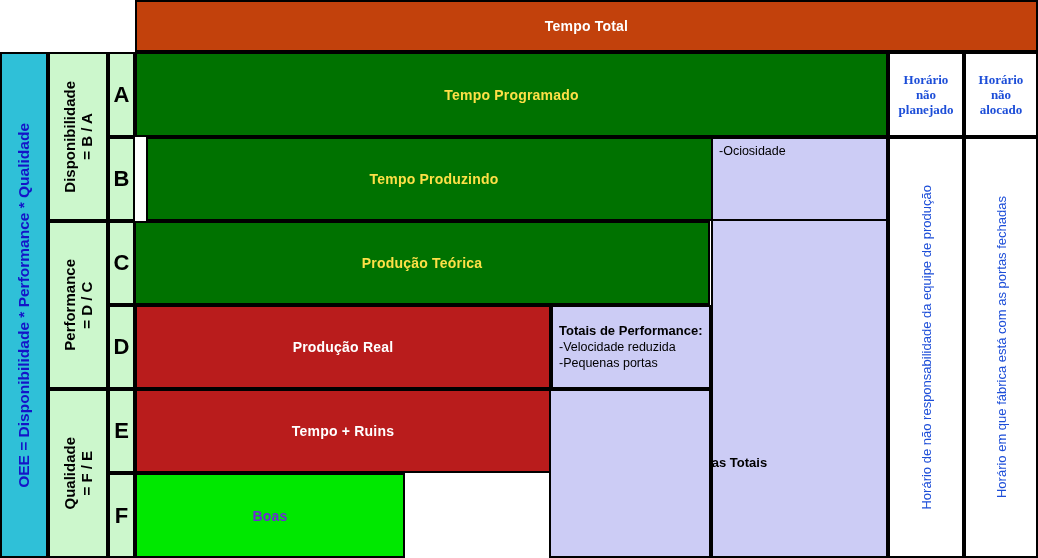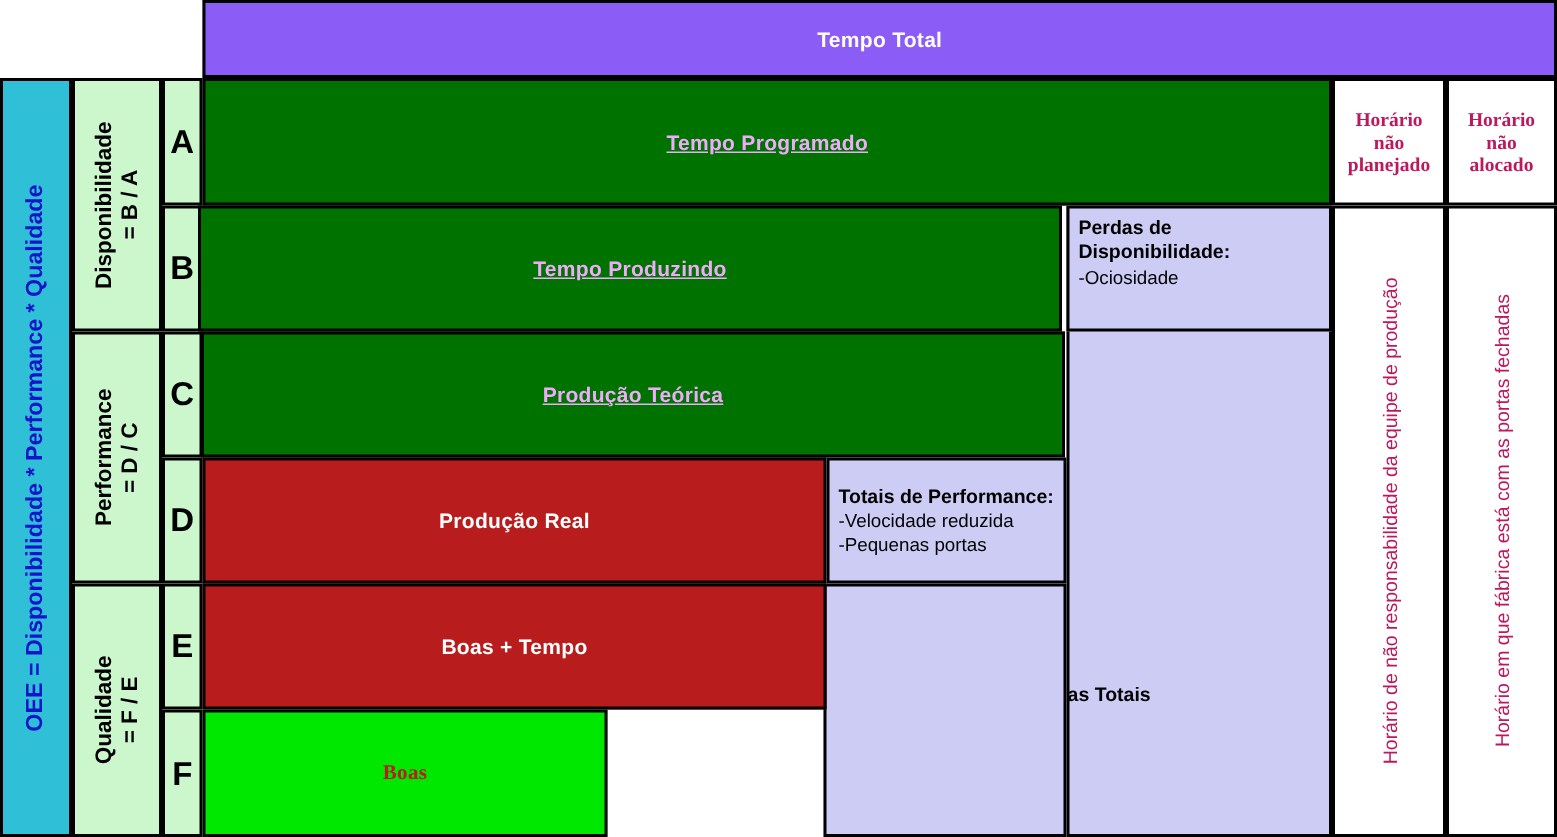--- a/index.html
+++ b/index.html
@@ -3,28 +3,28 @@
 <meta charset="utf-8">
 <style>
   html,body{margin:0;padding:0;background:#fff;}
   body{font-family:"Liberation Sans",sans-serif;}
   #root{position:relative;width:1038px;height:558px;overflow:hidden;background:#ffffff;}
 
   .box{position:absolute;box-sizing:border-box;border:2px solid #000;}
   .ctr{display:flex;align-items:center;justify-content:center;text-align:center;}
 
   
-  .c-darkest{background:#8b5cf6;color:#ffffff;}
-  .c-dark{background:#007200;color:#f0abfc;text-decoration:underline;}
+  .c-darkest{background:#c2410c;color:#ffffff;}
+  .c-dark{background:#007200;color:#fde047;}
   .c-mid{background:#b91c1c;color:#ffffff;}
-  .c-brightest{background:#00e800;color:#b91c1c;font-family:Liberation Serif, serif;}
+  .c-brightest{background:#00e800;color:#6d28d9;}
   .c-lav{background:#ccccf5;color:#000000;}
   .c-lgreen{background:#ccf7cc;color:#000000;}
   .c-cyan{background:#2fc0d8;color:#1414c8;}
-  .c-white{background:#ffffff;color:#be185d;justify-content:center;}
+  .c-white{background:#ffffff;color:#1d4ed8;justify-content:center;}
 
   .lbl{font-weight:bold;font-size:14px;letter-spacing:.2px;}
   .lbl-sm{font-weight:bold;font-size:13px;}
 
   
   .vert{writing-mode:vertical-rl;transform:rotate(180deg);}
 
   .loss{padding:5px 6px;font-size:12.5px;line-height:1.26;color:#000;}
   .loss .h{font-weight:bold;font-size:13px;display:block;margin-bottom:1px;}
   .loss .li{display:block;white-space:nowrap;}
@@ -90,42 +90,41 @@
 
   <div class="box ctr c-lav" style="left:711px;top:137px;width:177px;height:421px;">
     <span class="lbl-sm" style="position:absolute;top:316px;left:-153px;width:330px;text-align:center;">Perdas Totais</span>
   </div>
   <div class="box c-lav" style="left:549px;top:389px;width:162px;height:169px;border-left:2px solid #000;"></div>
 
   <div class="box ctr c-dark" style="left:135px;top:52px;width:753px;height:85px;">
     <span class="lbl">Tempo Programado</span>
   </div>
 
-  <div class="box ctr c-dark" style="left:132px;top:137px;width:576px;height:84px;">
+  <div class="box ctr c-dark" style="left:146px;top:137px;width:576px;height:84px;">
     <span class="lbl">Tempo Produzindo</span>
   </div>
 
   <div class="box ctr c-dark" style="left:134px;top:221px;width:576px;height:84px;">
     <span class="lbl">Produção Teórica</span>
   </div>
 
   <div class="box ctr c-mid" style="left:135px;top:305px;width:416px;height:84px;">
     <span class="lbl">Produção Real</span>
   </div>
 
   <div class="box ctr c-mid" style="left:135px;top:389px;width:416px;height:84px;">
-    <span class="lbl">Boas + Tempo</span>
+    <span class="lbl">Tempo + Ruins</span>
   </div>
 
   <div class="box ctr c-brightest" style="left:135px;top:473px;width:270px;height:85px;">
     <span class="lbl">Boas</span>
   </div>
 
   <div class="box c-lav loss" style="left:711px;top:137px;width:177px;height:84px;">
-    <span class="h">Perdas de Disponibilidade:</span>
     <span class="li">-Ociosidade</span>
   </div>
 
   <div class="box c-lav loss" style="left:551px;top:305px;width:160px;height:84px;display:flex;flex-direction:column;justify-content:center;">
     <span class="h">Totais de Performance:</span>
     <span class="li">-Velocidade reduzida</span>
     <span class="li">-Pequenas portas</span>
   </div>
 
 

